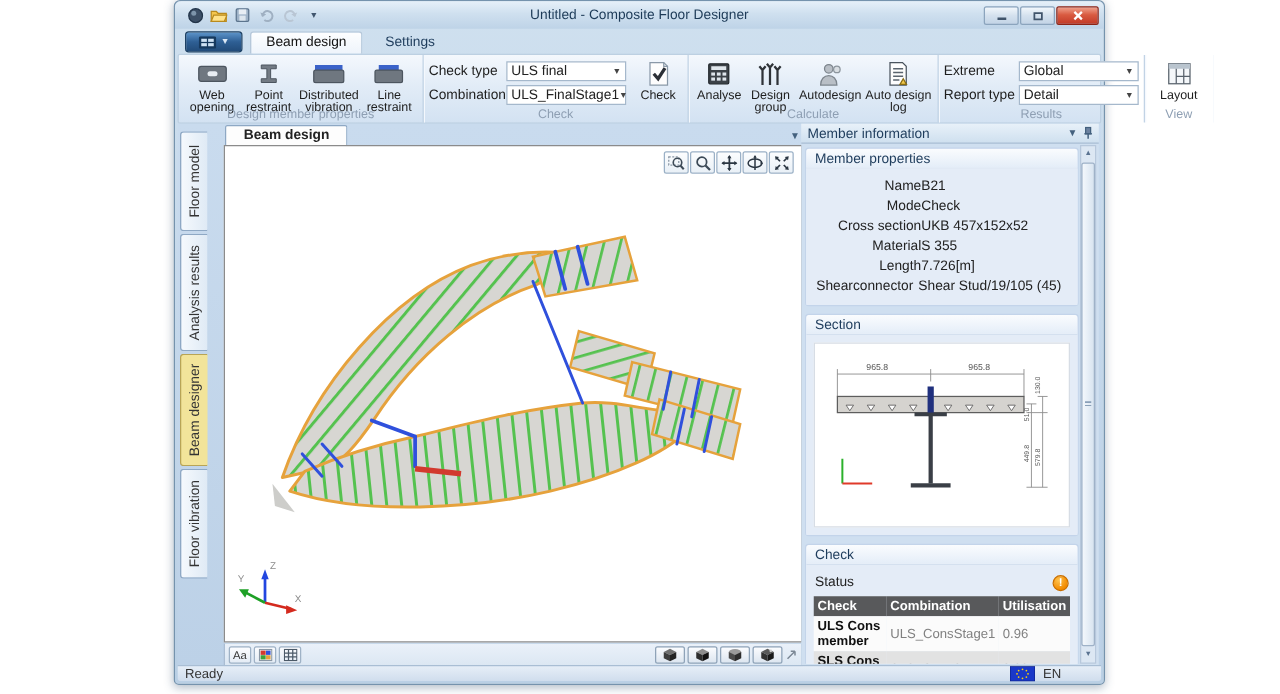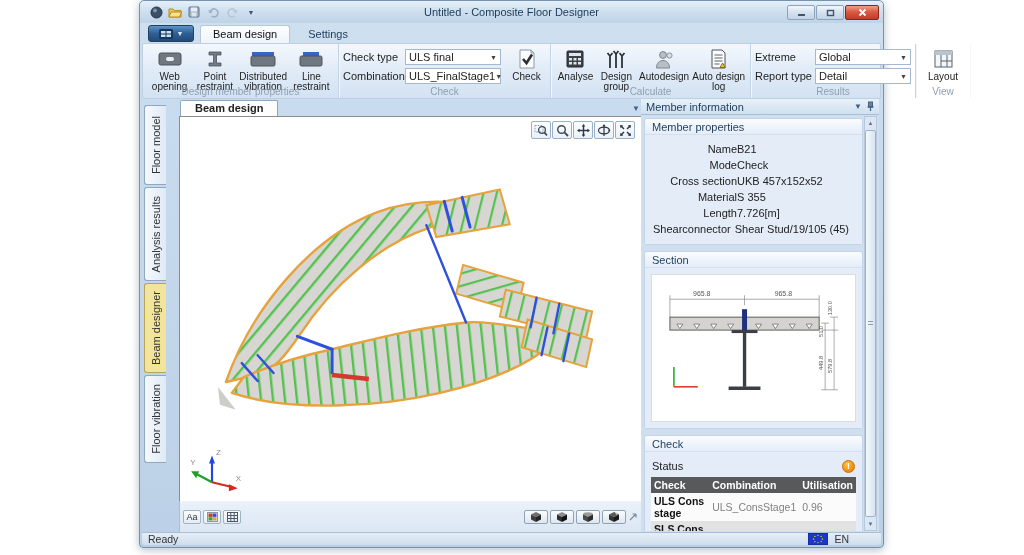--- a/index.html
+++ b/index.html
@@ -52,21 +52,21 @@
   .docarea{position:absolute;left:30px;top:0;bottom:0;width:474px;}
   .doctabs{height:17px;display:flex;align-items:flex-end;padding-left:8px;position:relative;}
   .doctab{background:#fdfdfd;border:1px solid #8ea8c4;border-bottom:none;border-radius:2px 2px 0 0;
     font-size:11px;font-weight:bold;color:#222;padding:1px 14px 2px;}
   .doctab-pin{position:absolute;right:6px;bottom:3px;font-size:8px;color:#44617e;}
   .canvas{position:absolute;left:7px;right:4px;top:17px;bottom:19px;background:#fff;border:1px solid #8b8b8b;}
   .canvas svg.model{position:absolute;left:0;top:0;width:100%;height:100%;}
   .viewtools{position:absolute;top:4px;right:6px;display:flex;gap:1px;}
   .vtool{width:20px;height:18px;border:1px solid #9ab0c6;border-radius:2px;
     background:linear-gradient(#fcfdfe,#e9f0f7);display:flex;align-items:center;justify-content:center;}
-  .canvasfooter{position:absolute;left:7px;right:4px;bottom:0;height:32px;display:flex;align-items:center;
+  .canvasfooter{position:absolute;left:7px;right:4px;bottom:0;height:18px;display:flex;align-items:center;
     background:linear-gradient(#eaf1f9,#dce7f3);border:1px solid #aabdd2;border-top:none;padding:0 3px;}
   .cfbtn{height:14px;min-width:18px;border:1px solid #9fb2c6;border-radius:2px;margin-right:2px;
     background:linear-gradient(#fbfcfe,#e4ecf5);display:flex;align-items:center;justify-content:center;
     font-size:9px;color:#333;}
   .cfright{margin-left:auto;display:flex;align-items:center;gap:2px;}
   .cube{width:24px;height:14px;border:1px solid #8fa3b8;border-radius:2px;
     background:linear-gradient(#fbfcfe,#dde6f0);display:flex;align-items:center;justify-content:center;}
   
   .mipanel{position:absolute;right:2px;top:0;width:238px;bottom:0;background:#cfdff0;}
   .mihead{height:16px;display:flex;align-items:center;padding:0 5px;font-size:11px;color:#1e3c5c;
@@ -659,21 +659,21 @@
               <span class="warnball">!</span>
             </div>
             <table class="chk">
               <tbody>
                   <tr>
                 <th>Check</th>
                 <th>Combination</th>
                 <th>Utilisation</th>
               </tr>
               <tr class="odd">
-                <td class="c1">ULS Cons stage</td>
+                <td class="c1">ULS Cons member</td>
                     <td class="c2">ULS_ConsStage1</td>
                     <td class="c3">0.96</td>
               </tr>
               <tr class="even">
                 <td class="c1">SLS Cons stage</td>
                     <td class="c2">SLS_ConsStage1</td>
                     <td class="c3">0.93</td>
               </tr>
 
             </tbody>

